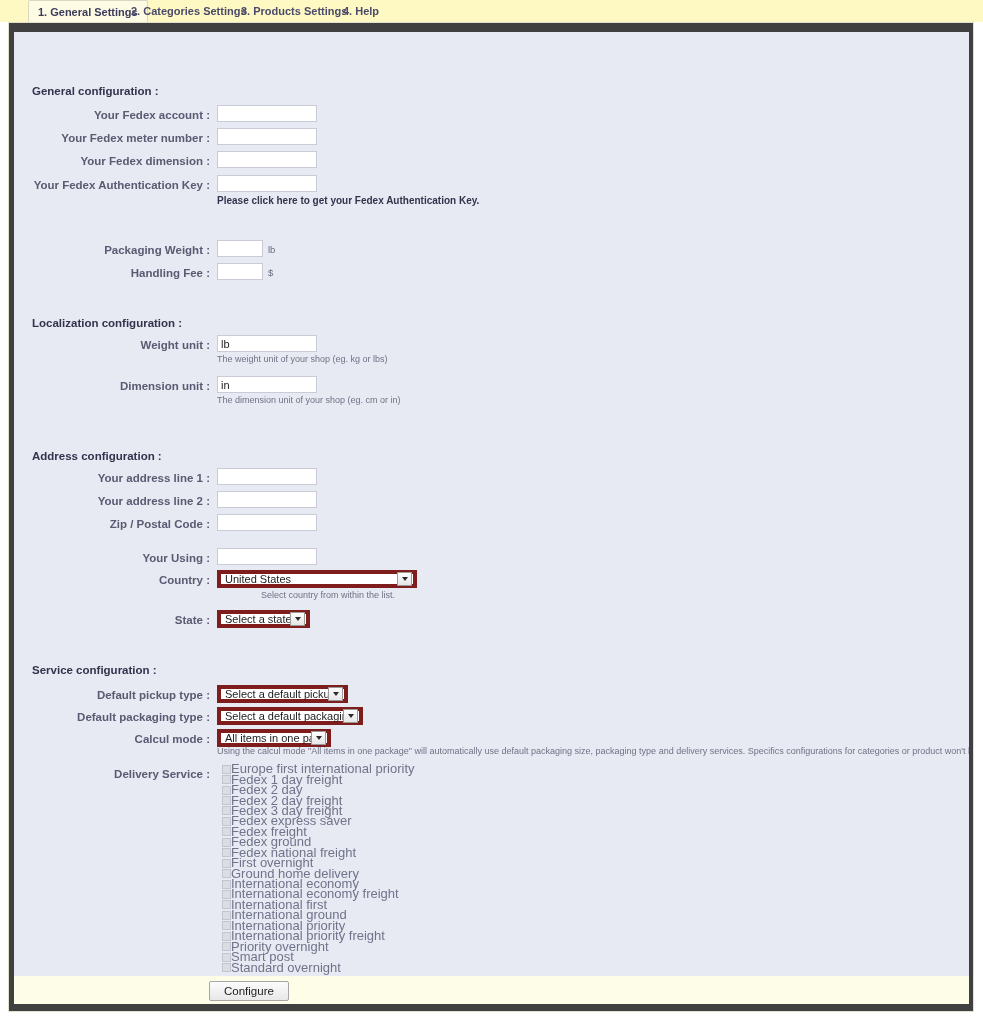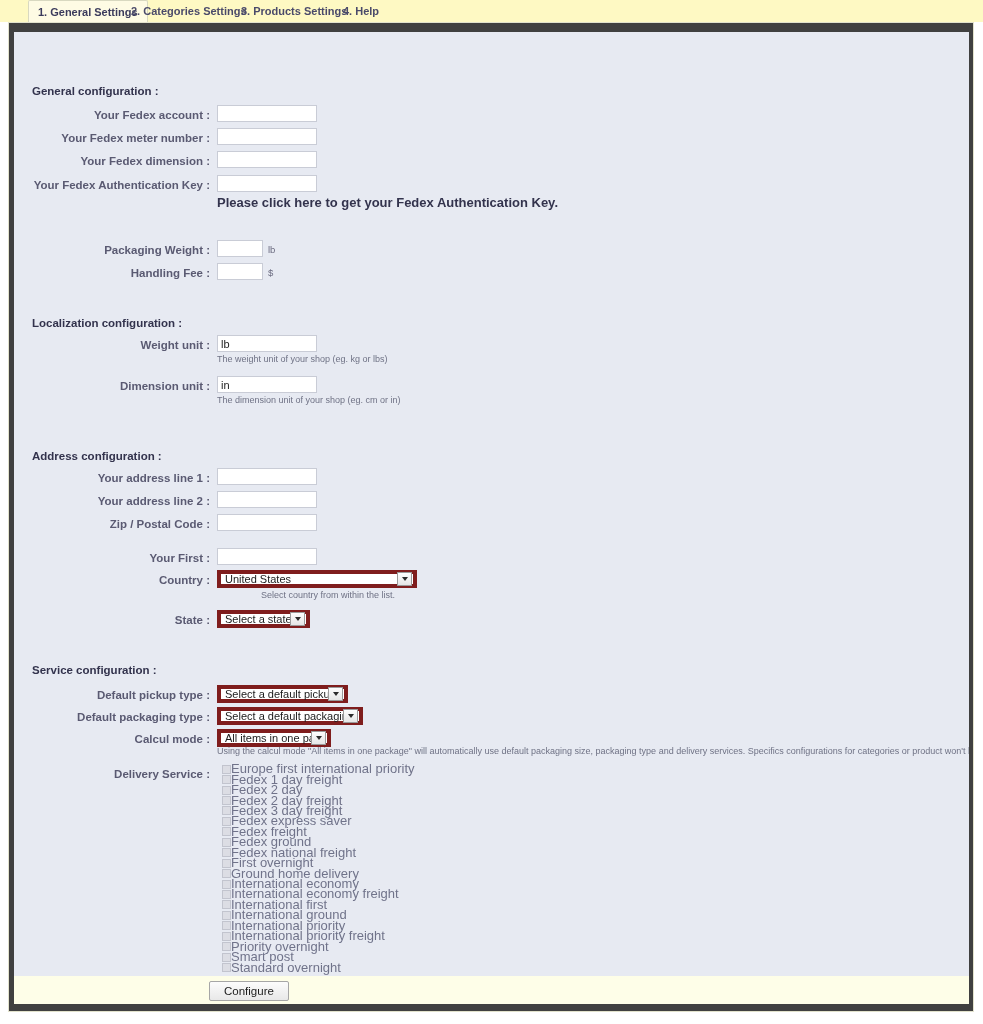--- a/index.html
+++ b/index.html
@@ -109,21 +109,21 @@
     color: #6b6b80;
   }
 
   .hint {
     position: absolute;
     font-size: 9px;
     color: #6f7285;
     white-space: nowrap;
   }
   .hint.strong {
-    font-size: 13px;
+    font-size: 10px;
     color: #33334d;
     font-weight: bold;
   }
 
   
   .sel {
     position: absolute;
     height: 18px;
     background: #ffffff;
     border: 4px solid #7f1d1d;
@@ -264,21 +264,21 @@
 
       <div class="row-label" style="left:0px; width:196px; top:440px;">Your address line 1 :</div>
       <input class="inp" style="left: 203px; top: 436px; width: 100px;" type="text" value="">
 
       <div class="row-label" style="left:0px; width:196px; top:463px;">Your address line 2 :</div>
       <input class="inp" style="left: 203px; top: 459px; width: 100px;" type="text" value="">
 
       <div class="row-label" style="left:0px; width:196px; top:486px;">Zip / Postal Code :</div>
       <input class="inp" style="left: 203px; top: 482px; width: 100px;" type="text" value="">
 
-      <div class="row-label" style="left:0px; width:196px; top:520px;">Your First :</div>
+      <div class="row-label" style="left:0px; width:196px; top:520px;">Your Using :</div>
       <input class="inp" style="left: 203px; top: 516px; width: 100px;" type="text" value="">
 
       <div class="row-label" style="left:0px; width:196px; top:542px;">Country :</div>
       <div class="sel" style="left:203px; top:538px; width:200px;">
         <span class="sel-text">United States</span>
         <span class="sel-btn">
           <span class="caret"></span>
         </span>
       </div>
       <div class="hint" style="left:203px; top:558px;margin-left:44px;">Select country from within the list.</div>

